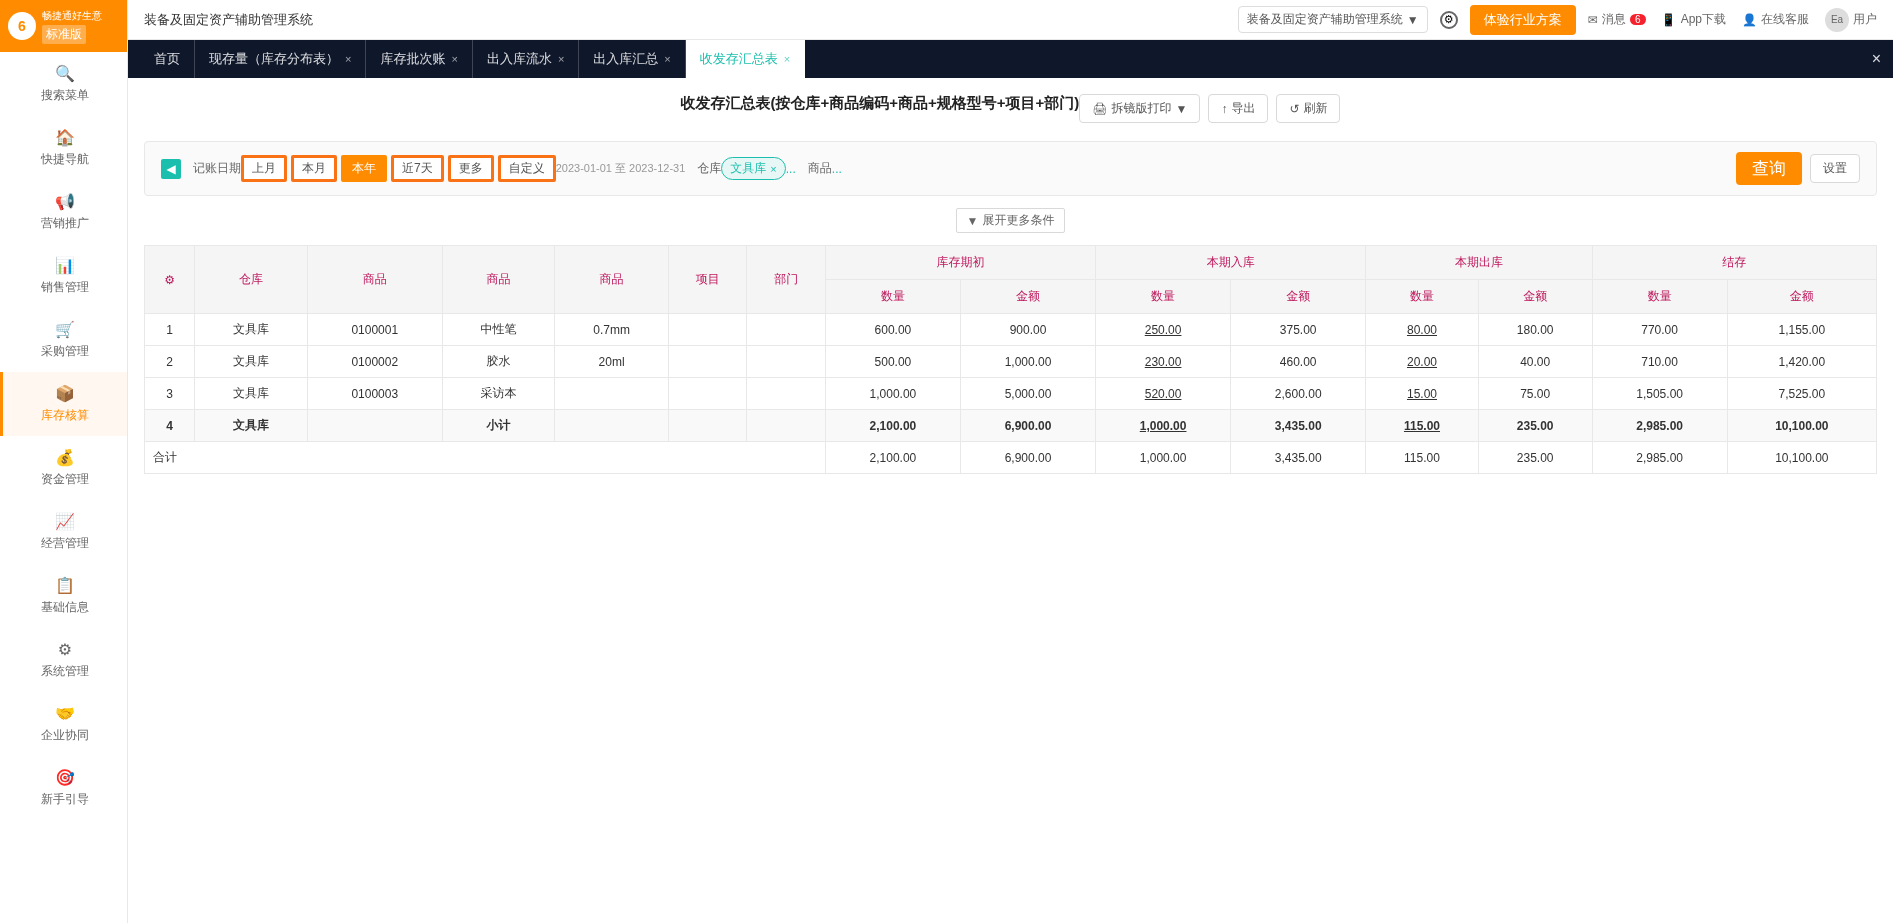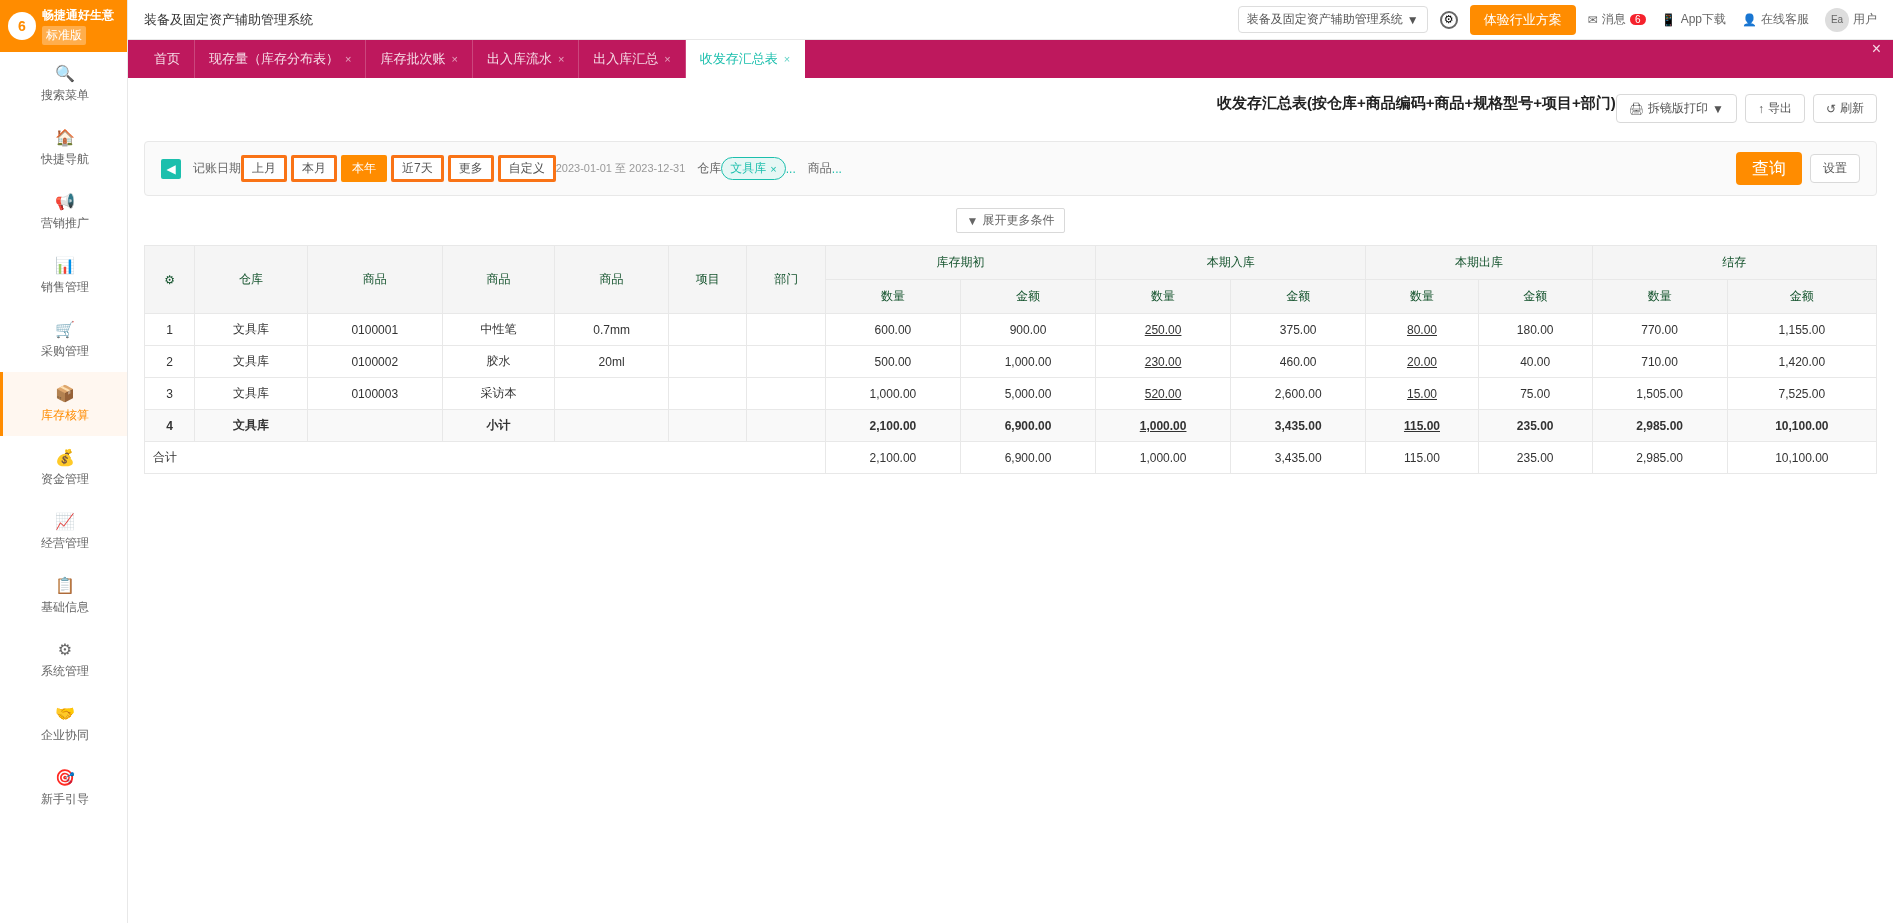--- a/index.html
+++ b/index.html
@@ -21,21 +21,21 @@
     .topbar { background: #fff; height: 40px; display: flex; align-items: center; padding: 0 16px; border-bottom: 1px solid #e8e8e8; gap: 12px; }
     .topbar-title { font-size: 13px; color: #333; font-weight: 500; flex: 1; }
     .topbar-select { border: 1px solid #ddd; border-radius: 4px; padding: 4px 8px; font-size: 12px; color: #555; cursor: pointer; display: flex; align-items: center; gap: 4px; }
     .topbar-btn-experience { background: #ff8c00; color: #fff; border: none; border-radius: 4px; padding: 6px 14px; font-size: 13px; cursor: pointer; }
     .topbar-right { display: flex; align-items: center; gap: 16px; color: #666; font-size: 12px; }
     .topbar-right-item { display: flex; align-items: center; gap: 4px; cursor: pointer; }
     .badge { background: #f5222d; color: #fff; border-radius: 10px; font-size: 10px; padding: 0 4px; min-width: 16px; text-align: center; }
     .gear-icon { width: 18px; height: 18px; border: 2px solid #666; border-radius: 50%; display: inline-flex; align-items: center; justify-content: center; font-size: 11px; cursor: pointer; }
 
     
-    .tabs-bar { background: #be185d; display: flex; padding: 0 12px; height: 38px; gap: 0; }
+    .tabs-bar { background: #0f172a; display: flex; align-items: center; padding: 0 12px; height: 38px; gap: 0; }
     .tab-item { padding: 0 14px; height: 38px; display: flex; align-items: center; gap: 6px; cursor: pointer; color: rgba(255,255,255,0.85); font-size: 13px; white-space: nowrap; border-right: 1px solid rgba(255,255,255,0.2); }
     .tab-item:first-child { border-left: none; }
     .tab-item.active { background: #fff; color: #1cbfad; }
     .tab-close { font-size: 11px; color: inherit; opacity: 0.7; }
     .tabs-close-all { margin-left: auto; color: rgba(255,255,255,0.85); font-size: 16px; cursor: pointer; }
 
     
     .content { flex: 1; overflow: auto; padding: 0; background: #f0f2f5; }
 
     
@@ -56,36 +56,36 @@
     .expand-btn { display: flex; align-items: center; gap: 4px; color: #666; font-size: 12px; cursor: pointer; border: 1px solid #d9d9d9; border-radius: 2px; padding: 3px 10px; background: #fff; }
     .btn-print { display: flex; align-items: center; gap: 4px; padding: 5px 12px; border: 1px solid #d9d9d9; border-radius: 4px; font-size: 12px; cursor: pointer; background: #fff; color: #555; }
     .btn-export { display: flex; align-items: center; gap: 4px; padding: 5px 12px; border: 1px solid #d9d9d9; border-radius: 4px; font-size: 12px; cursor: pointer; background: #fff; color: #555; }
     .btn-refresh { display: flex; align-items: center; gap: 4px; padding: 5px 12px; border: 1px solid #d9d9d9; border-radius: 4px; font-size: 12px; cursor: pointer; background: #fff; color: #555; }
     .btn-query { background: #ff8c00; color: #fff; border: none; border-radius: 4px; padding: 5px 16px; font-size: 17px; cursor: pointer; }
     .btn-settings { background: #fff; color: #555; border: 1px solid #d9d9d9; border-radius: 4px; padding: 5px 12px; font-size: 12px; cursor: pointer; }
 
     
     .table-wrap { overflow: auto; }
     table { width: 100%; border-collapse: collapse; font-size: 12px; }
-    table th { background: #f5f5f5; border: 1px solid #e8e8e8; padding: 8px 6px; text-align: center; color: #14532d; font-weight: 500; white-space: nowrap; }
+    table th { background: #f5f5f5; border: 1px solid #e8e8e8; padding: 8px 6px; text-align: center; color: #be185d; font-weight: 500; white-space: nowrap; }
     table td { border: 1px solid #e8e8e8; padding: 7px 8px; text-align: center; color: #333; white-space: nowrap; }
     table tr.subtotal td { font-weight: bold; background: #f9f9f9; }
     .link-underline { text-decoration: underline; cursor: pointer; color: #333; }
 
     
     .collapse-arrow { display: inline-flex; align-items: center; justify-content: center; width: 20px; height: 20px; background: #1cbfad; color: #fff; border-radius: 2px; cursor: pointer; font-size: 12px; }
   </style>
 </head>
 <body>
 
 <div class="sidebar">
   <div class="sidebar-logo">
     <div class="sidebar-logo-icon">6</div>
     <div>
-      <div style="color:#fff;font-size:12px;font-weight:700;">畅捷通好生意</div>
+      <div style="color:#fff;font-size:10px;font-weight:400;">畅捷通好生意</div>
       <span class="sidebar-logo-tag">标准版</span>
     </div>
   </div>
 
   <div id="sidebar-items-container">
   <div class="sidebar-item">
         <span class="sidebar-item-icon">🔍</span>
         <span>搜索菜单</span>
       </div>
       <div class="sidebar-item">
@@ -189,21 +189,21 @@
       <div class="tab-item active">
         <span>收发存汇总表</span>
         <span class="tab-close">×</span>
       </div>
       <div class="tabs-close-all">×</div>
     </div>
 
   <div class="content">
     <div class="page">
 
-      <div style="display:flex;align-items:flex-start;justify-content:flex-end;margin-bottom:12px;">
+      <div style="display:flex;align-items:flex-start;justify-content:center;margin-bottom:12px;">
         <h2 class="page-title">收发存汇总表(按仓库+商品编码+商品+规格型号+项目+部门)</h2>
         <div style="display:flex;gap:8px;align-items:center;">
           <button class="btn-print">
             <span>🖨</span>
             <span>拆镜版打印</span>
             <span>▼</span>
           </button>
           <button class="btn-export">
             <span>↑</span>
             <span>导出</span>

